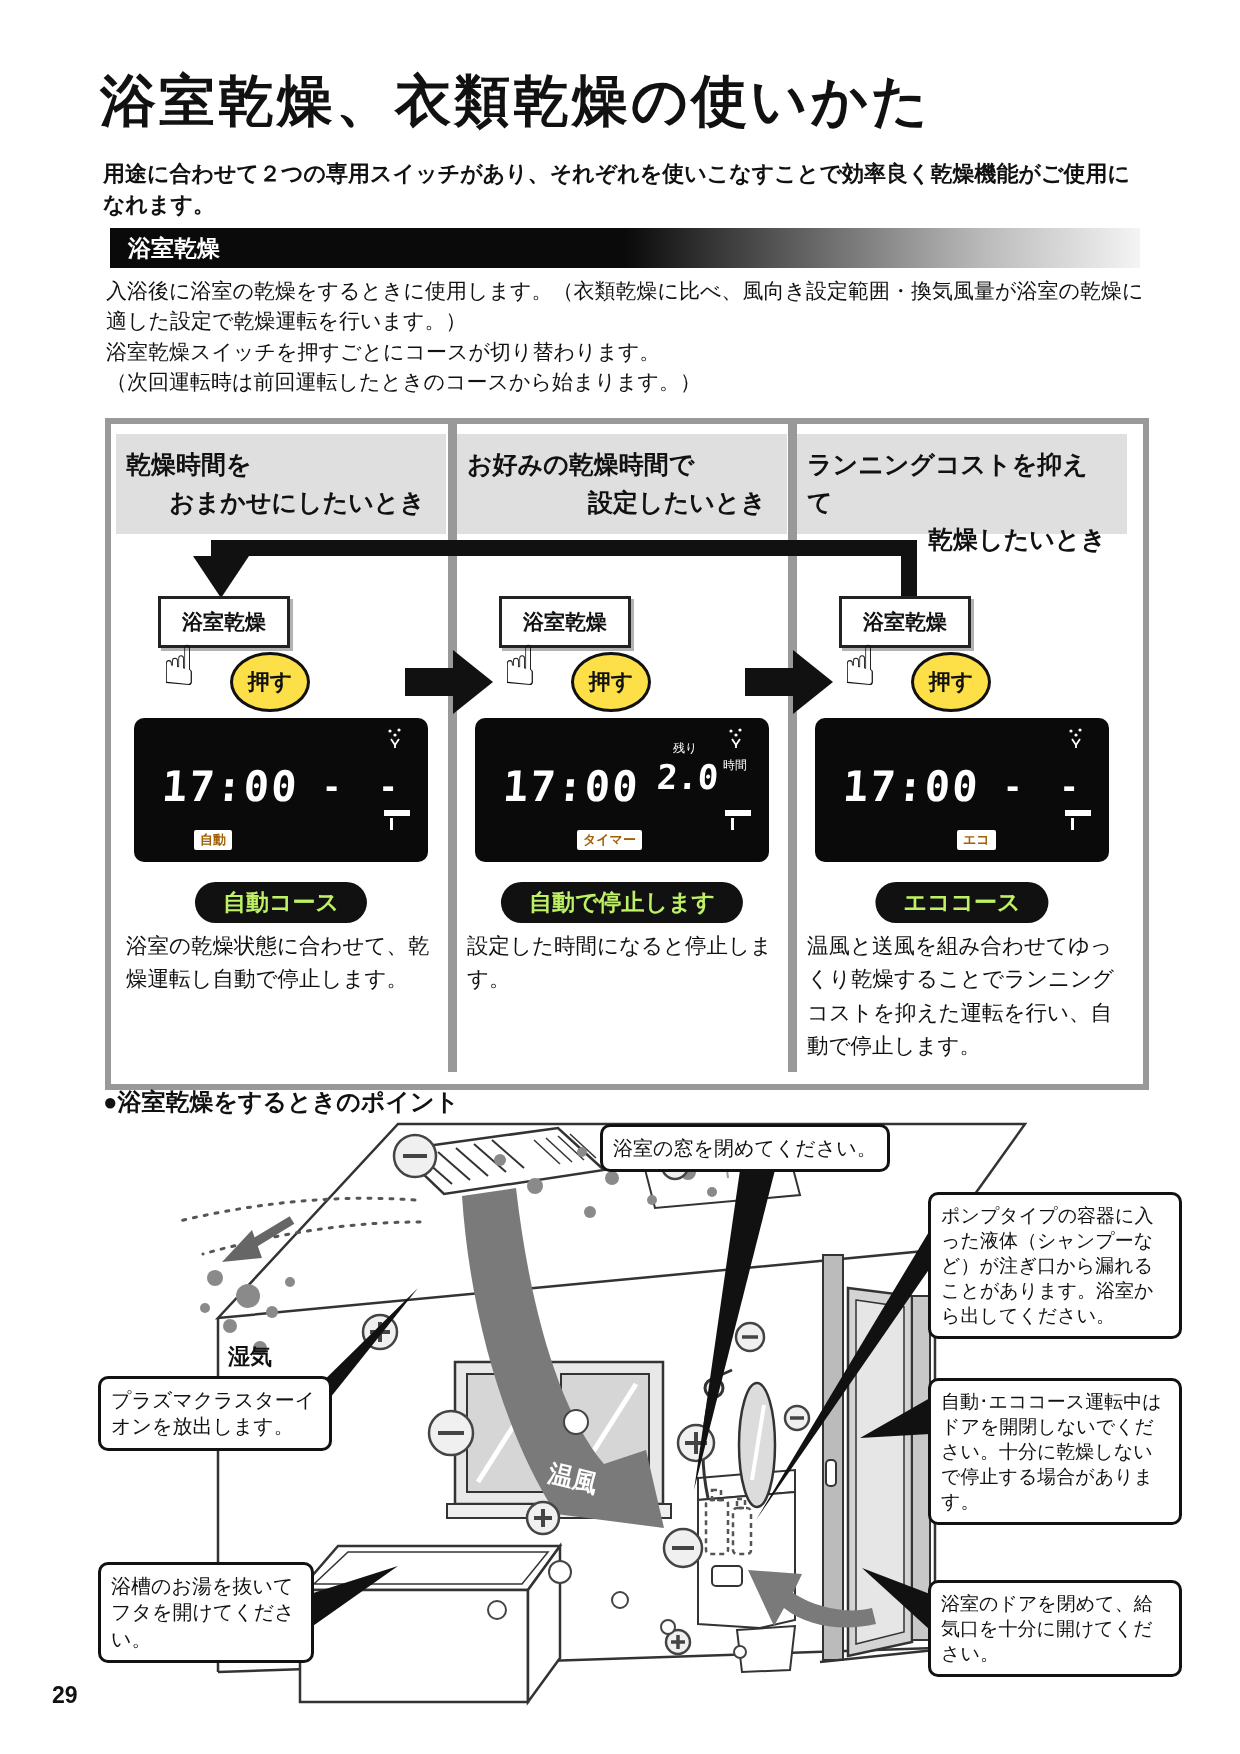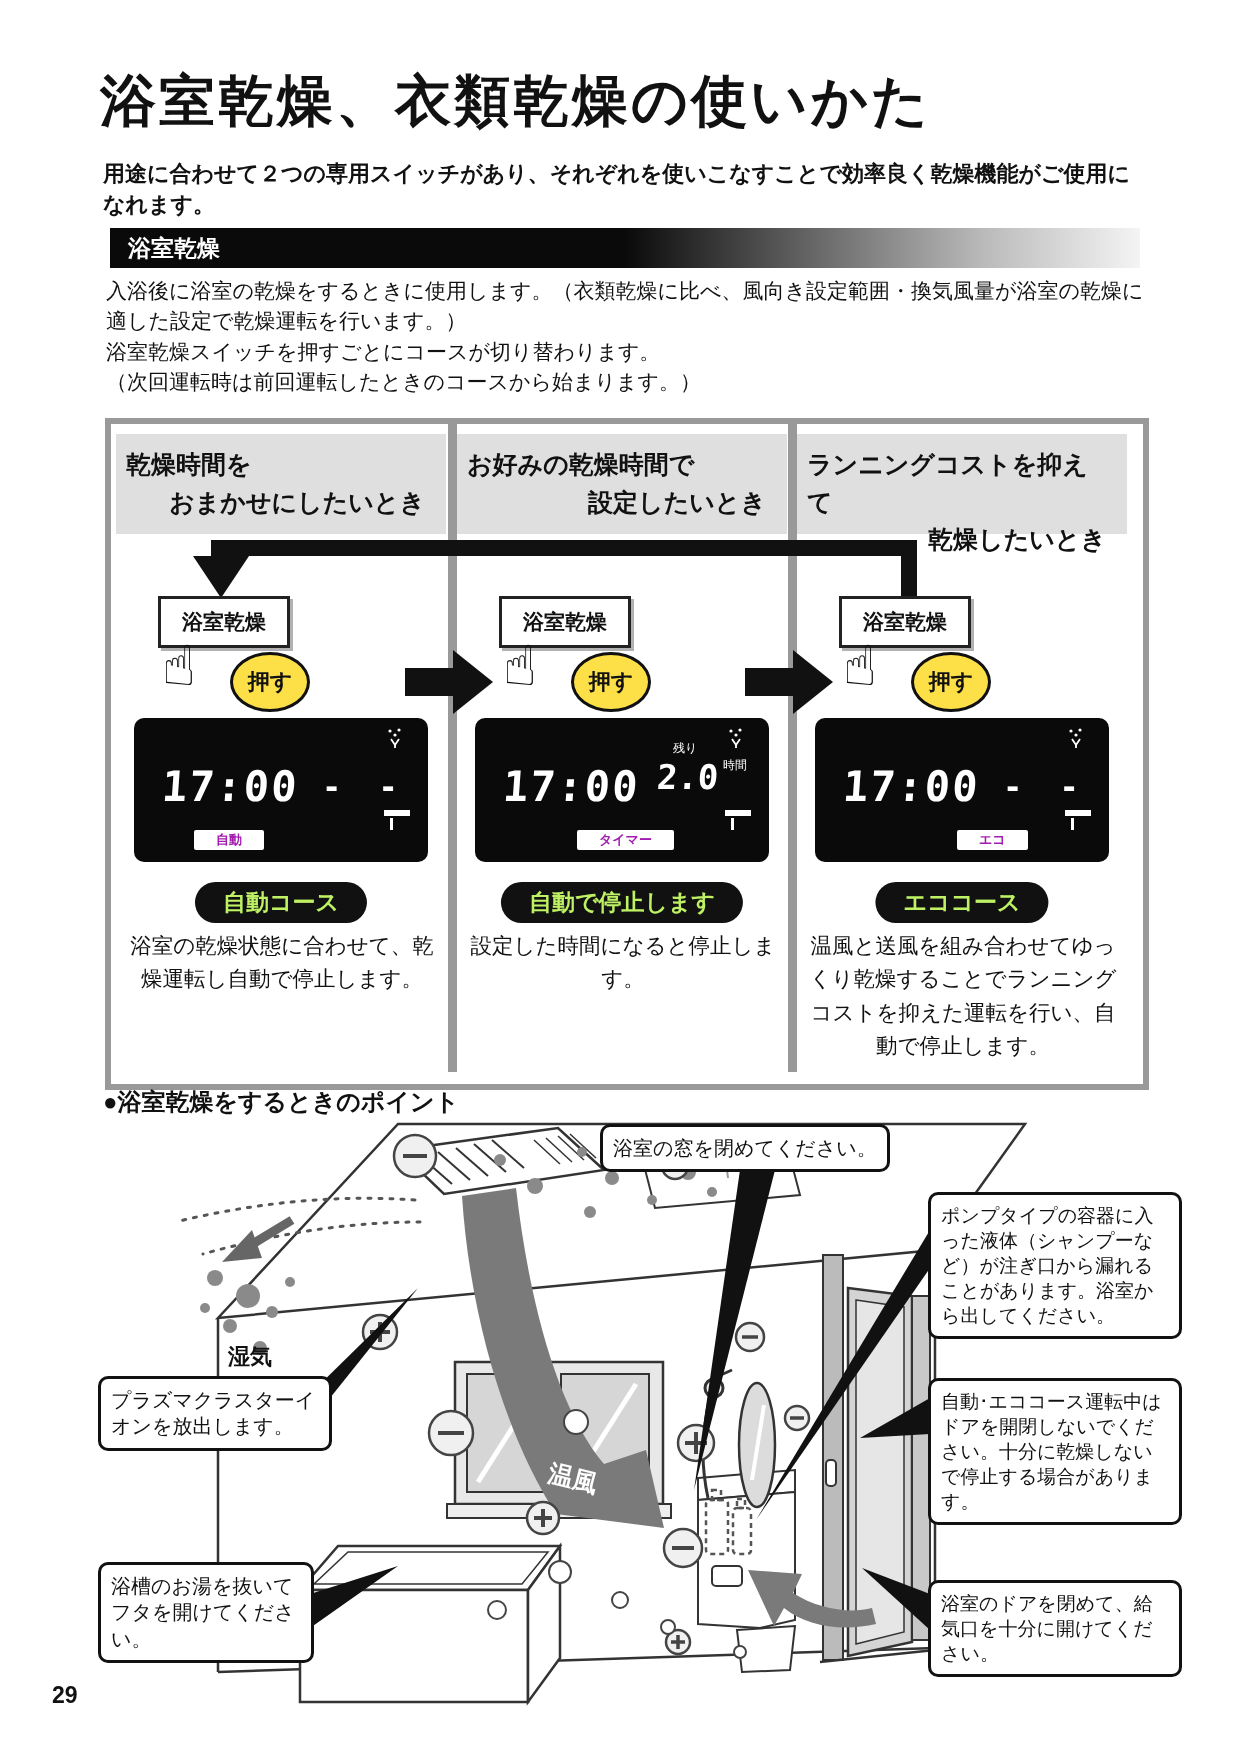--- a/index.html
+++ b/index.html
@@ -38,31 +38,31 @@
   
   .lcd{position:absolute;left:18px;top:294px;width:294px;height:144px;background:#0a0a0a;border-radius:10px;color:#fff;}
   .lcd-time{position:absolute;left:28px;top:44px;font-family:"DejaVu Sans Mono",monospace;
     font-weight:bold;font-size:42px;letter-spacing:2px;transform:skewX(-4deg);}
   .lcd-dash{position:absolute;left:188px;top:50px;font-family:"DejaVu Sans Mono",monospace;
     font-weight:bold;font-size:32px;letter-spacing:9px;}
   .ion-ico{position:absolute;right:24px;top:10px;}
   .seg{position:absolute;right:16px;bottom:30px;width:28px;height:22px;}
   .seg-bar{width:26px;height:6px;background:#fff;}
   .seg-tick{width:3px;height:12px;background:#fff;margin:2px 0 0 6px;}
-  .mode{position:absolute;bottom:12px;background:#fff;color:#a21caf;font-size:13px;font-weight:bold;
-    padding:1px 22px;border-radius:2px;}
+  .mode{position:absolute;bottom:12px;background:#fff;color:#a16207;font-size:13px;font-weight:bold;
+    padding:1px 6px;border-radius:2px;}
   .remain{position:absolute;left:182px;top:22px;}
   .remain-lbl{font-size:12px;margin-left:16px;}
   .remain-row{white-space:nowrap;}
   .remain-val{font-family:"DejaVu Sans Mono",monospace;font-weight:bold;font-size:34px;transform:skewX(-4deg);display:inline-block;}
   .remain-unit{font-size:12px;vertical-align:top;}
   
   .pill{position:absolute;left:50%;transform:translateX(-50%);top:458px;background:#111;color:#bef264;
     border-radius:22px;padding:5px 28px;font-size:23px;font-weight:bold;white-space:nowrap;}
-  .desc{position:absolute;left:10px;top:506px;width:312px;font-size:21.5px;line-height:1.55;text-align:center;}
+  .desc{position:absolute;left:10px;top:506px;width:312px;font-size:21.5px;line-height:1.55;}
   
   .points-heading{left:103px;top:1086px;font-size:24px;font-weight:bold;}
   .callout{position:absolute;border:3px solid #111;border-radius:10px;background:#fff;
     padding:8px 10px;font-size:20px;line-height:1.32;z-index:3;}
   .diagram-label{position:absolute;font-weight:bold;z-index:2;}
   .page-number{left:52px;top:1682px;font-size:23px;font-weight:bold;}
   svg.diagram{position:absolute;left:0;top:0;z-index:1;}
 </style>
 </head>
 <body>

